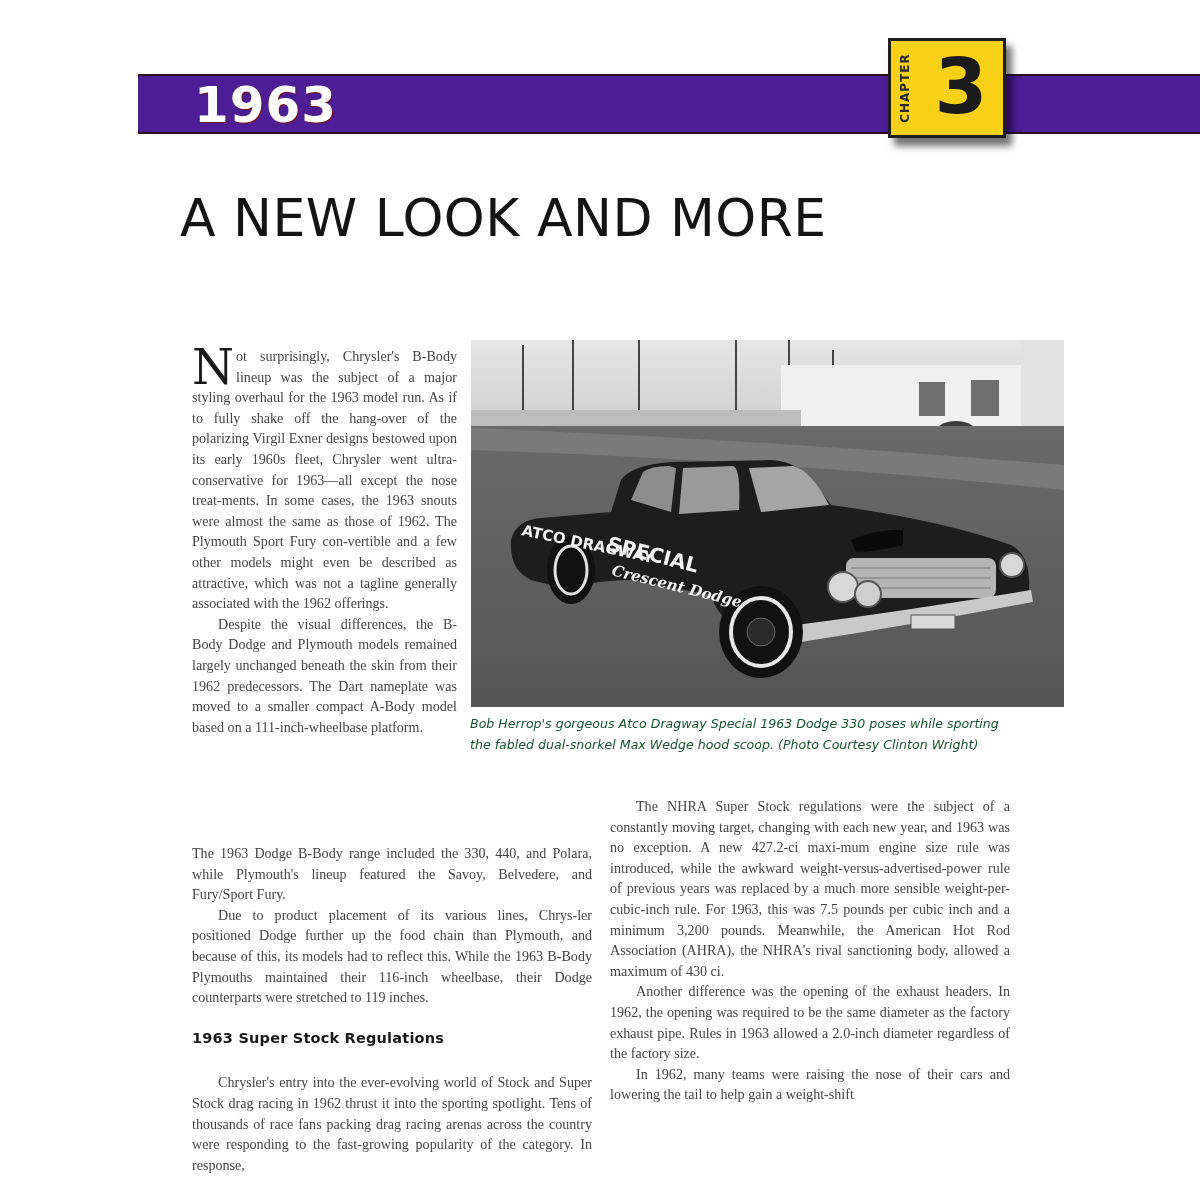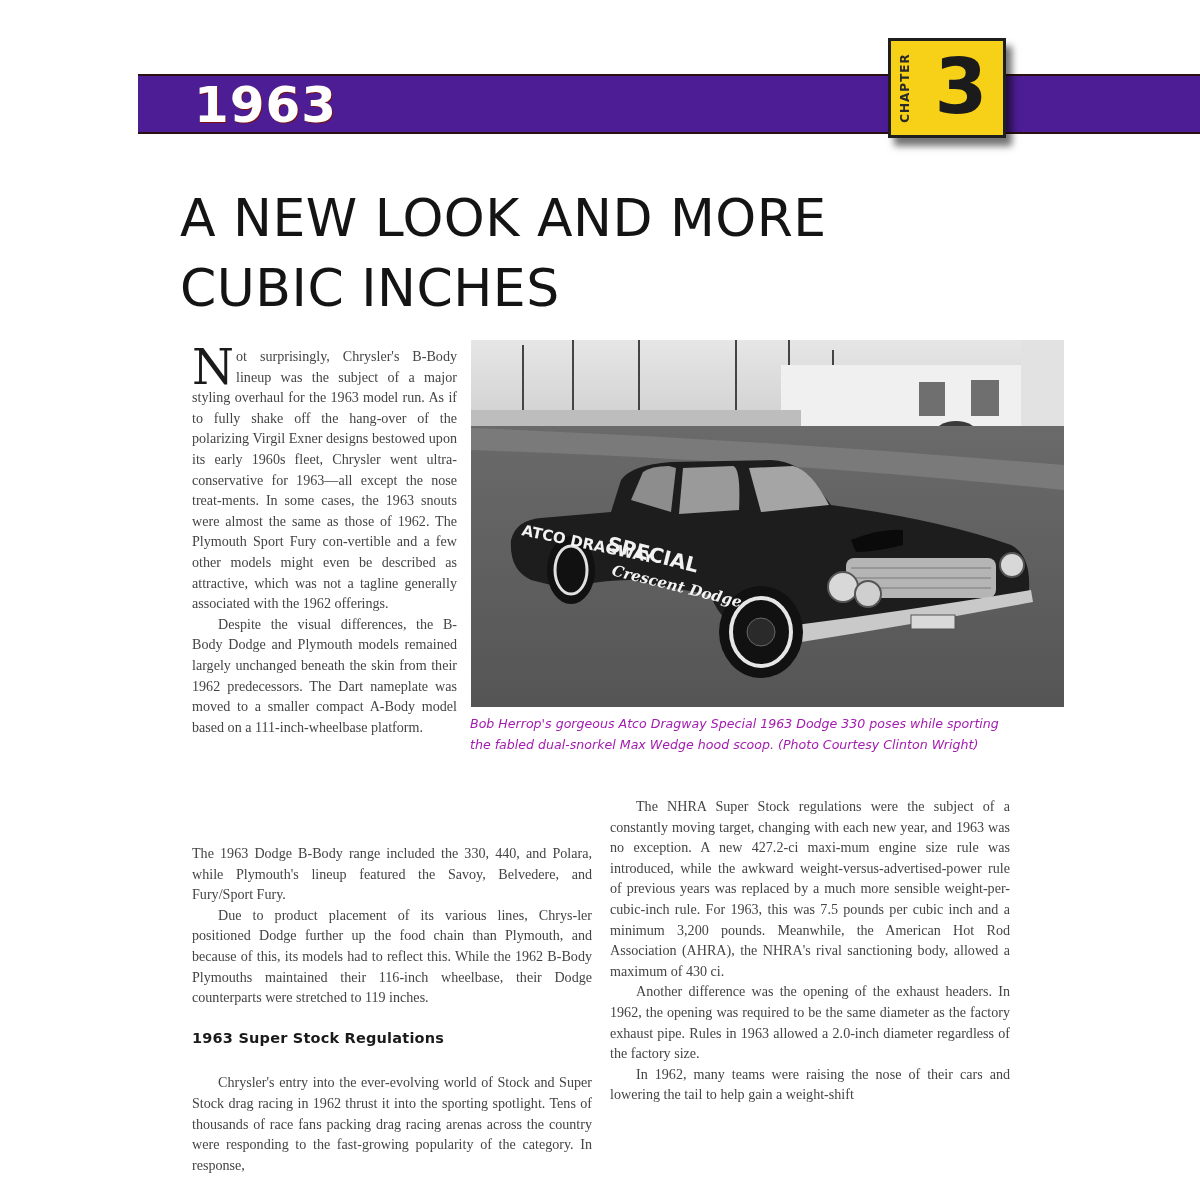--- a/index.html
+++ b/index.html
@@ -12,21 +12,21 @@
     .chapter-label { position: absolute; left: 0px; top: 0px; width: 28px; height: 94px; display: flex; align-items: center; justify-content: center; }
     .chapter-label span { display: block; transform: rotate(-90deg); font-family: "DejaVu Sans", sans-serif; font-size: 12px; font-weight: bold; color: #2a2a2a; letter-spacing: 1px; white-space: nowrap; }
     .chapter-num { position: absolute; left: 30px; top: -4px; width: 80px; text-align: center; font-family: "DejaVu Sans", sans-serif; font-weight: bold; font-size: 76px; line-height: 100px; color: #1b1b1b; }
 
     
     .title { position: absolute; left: 180px; top: 183px; width: 820px; font-family: "DejaVu Sans", sans-serif; font-size: 52px; line-height: 70px; color: #141414; font-weight: normal; letter-spacing: 0.5px; margin: 0; }
 
     
     .photo { position: absolute; left: 471px; top: 340px; width: 593px; height: 367px; overflow: hidden; background: #8a8a8a; }
     .photo svg { display: block; }
-    .caption { position: absolute; left: 470px; top: 714px; width: 545px; font-family: "DejaVu Sans", sans-serif; font-style: italic; font-size: 12.6px; line-height: 20.6px; color: #a21caf; }
+    .caption { position: absolute; left: 470px; top: 714px; width: 545px; font-family: "DejaVu Sans", sans-serif; font-style: italic; font-size: 12.6px; line-height: 20.6px; color: #14532d; }
 
     
     .body-text { font-size: 14.1px; line-height: 20.6px; text-align: justify; color: #444; margin: 0; }
     .col-left-top { position: absolute; left: 192px; top: 346px; width: 265px; }
     .col-left-bottom { position: absolute; left: 192px; top: 796px; width: 400px; margin-top: 47px; }
     .col-right { position: absolute; left: 610px; top: 796px; width: 400px; }
     .para { margin: 0; text-indent: 26px; }
     .para.noindent { text-indent: 0; }
     .dropcap { float: left; font-size: 48px; line-height: 38px; margin: 2px 2px 0 0; color: #1a1a1a; font-family: "DejaVu Serif", serif; }
     .subhead { font-family: "DejaVu Sans", sans-serif; font-weight: bold; font-size: 14.5px; text-align: left; color: #1a1a1a; margin: 20px 0 24px 0; letter-spacing: 0.2px; }
@@ -39,21 +39,20 @@
 </div>
 <div class="chapter-box">
   <div class="chapter-label">
     <span>CHAPTER</span>
   </div>
   <div class="chapter-num">3</div>
 </div>
 
 <h1 class="title">
   <span>A NEW LOOK AND MORE</span><br>
-  <span>CUBIC INCHES</span>
 </h1>
 
 <div class="col-left-top body-text">
   <p class="para noindent"><span class="dropcap">N</span><span>ot surprisingly, Chrysler's B-Body lineup was the subject of a major styling overhaul for the 1963 model run. As if to fully shake off the hang-over of the polarizing Virgil Exner designs bestowed upon its early 1960s fleet, Chrysler went ultra-conservative for 1963—all except the nose treat-ments. In some cases, the 1963 snouts were almost the same as those of 1962. The Plymouth Sport Fury con-vertible and a few other models might even be described as attractive, which was not a tagline generally associated with the 1962 offerings.</span></p>
   <p class="para">Despite the visual differences, the B-Body Dodge and Plymouth models remained largely unchanged beneath the skin from their 1962 predecessors. The Dart nameplate was moved to a smaller compact A-Body model based on a 111-inch-wheelbase platform.</p>
 </div>
 
 <div class="photo">
   <svg width="593" height="367" viewBox="0 0 593 367">
     <defs>
@@ -117,21 +116,21 @@
 
     <text x="50" y="195" transform="rotate(12 50 195)" font-family="DejaVu Sans, sans-serif" font-weight="bold" font-size="15" fill="#f2f2f2">ATCO DRAGWAY</text>
     <text x="135" y="210" transform="rotate(14 135 210)" font-family="DejaVu Sans, sans-serif" font-weight="bold" font-size="20" fill="#f2f2f2">SPECIAL</text>
     <text x="140" y="235" transform="rotate(14 140 235)" font-family="DejaVu Serif, serif" font-style="italic" font-weight="bold" font-size="15" fill="#f2f2f2">Crescent Dodge</text>
   </svg>
 </div>
 <div class="caption">Bob Herrop's gorgeous Atco Dragway Special 1963 Dodge 330 poses while sporting the fabled dual-snorkel Max Wedge hood scoop. (Photo Courtesy Clinton Wright)</div>
 
 <div class="col-left-bottom body-text">
   <p class="para noindent">The 1963 Dodge B-Body range included the 330, 440, and Polara, while Plymouth's lineup featured the Savoy, Belvedere, and Fury/Sport Fury.</p>
-  <p class="para">Due to product placement of its various lines, Chrys-ler positioned Dodge further up the food chain than Plymouth, and because of this, its models had to reflect this. While the 1962 B-Body Plymouths maintained their 116-inch wheelbase, their Dodge counterparts were stretched to 119 inches.</p>
+  <p class="para">Due to product placement of its various lines, Chrys-ler positioned Dodge further up the food chain than Plymouth, and because of this, its models had to reflect this. While the 1963 B-Body Plymouths maintained their 116-inch wheelbase, their Dodge counterparts were stretched to 119 inches.</p>
   <div class="subhead">1963 Super Stock Regulations</div>
   <p class="para">Chrysler's entry into the ever-evolving world of Stock and Super Stock drag racing in 1962 thrust it into the sporting spotlight. Tens of thousands of race fans packing drag racing arenas across the country were responding to the fast-growing popularity of the category. In response,</p>
 </div>
 
 <div class="col-right body-text">
   <p class="para">The NHRA Super Stock regulations were the subject of a constantly moving target, changing with each new year, and 1963 was no exception. A new 427.2-ci maxi-mum engine size rule was introduced, while the awkward weight-versus-advertised-power rule of previous years was replaced by a much more sensible weight-per-cubic-inch rule. For 1963, this was 7.5 pounds per cubic inch and a minimum 3,200 pounds. Meanwhile, the American Hot Rod Association (AHRA), the NHRA's rival sanctioning body, allowed a maximum of 430 ci.</p>
   <p class="para">Another difference was the opening of the exhaust headers. In 1962, the opening was required to be the same diameter as the factory exhaust pipe. Rules in 1963 allowed a 2.0-inch diameter regardless of the factory size.</p>
   <p class="para">In 1962, many teams were raising the nose of their cars and lowering the tail to help gain a weight-shift</p>
 </div>
 

